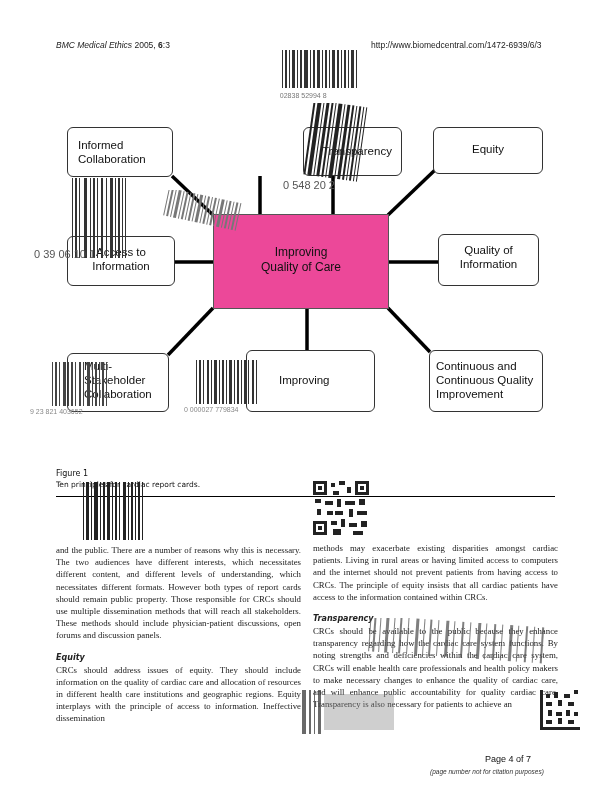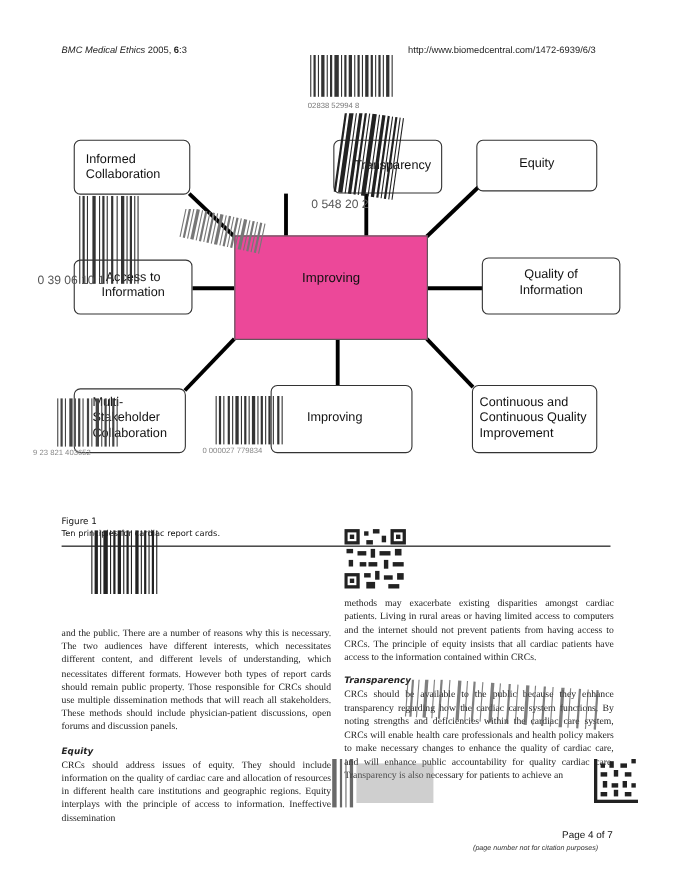--- a/index.html
+++ b/index.html
@@ -12,21 +12,21 @@
   .diagram { left: 0; top: 0; width: 612px; height: 470px; }
   .node { position: absolute; border: 1px solid #333; border-radius: 6px; background: #fff; font-size: 11.5px; line-height: 14px; color: #111; box-sizing: border-box; padding: 6px 10px; }
   .center { position: absolute; border: 1px solid #555; background: #ec4899; font-size: 12px; line-height: 15px; text-align: center; box-sizing: border-box; }
   .fig-label { left: 56px; top: 469px; font-family: "DejaVu Sans", sans-serif; font-weight: normal; font-size: 8px; }
   .fig-caption { left: 56px; top: 480px; font-family: "DejaVu Sans", sans-serif; font-size: 7.5px; }
   .rule { left: 56px; top: 496px; width: 499px; height: 1px; background: #000; }
   .col { position: absolute; width: 245px; font-family: "Liberation Serif", serif; font-size: 8.8px; line-height: 12.2px; text-align: justify; color: #222; }
   .col p { margin: 0; }
   .section-h { font-family: "DejaVu Sans", sans-serif; font-size: 8px; font-weight: bold; font-style: italic; margin: 0; line-height: 12px; }
   .spacer { height: 10px; }
-  .page-num { left: 511px; top: 754px; font-size: 9px; }
+  .page-num { left: 485px; top: 754px; font-size: 9px; }
   .page-note { left: 430px; top: 768px; font-size: 6.5px; font-style: italic; color: #333; }
   .barcode { position: absolute; }
 </style>
 </head>
 <body>
 
 <div class="abs running-head rh-left"><span class="j">BMC Medical Ethics</span><span> 2005, </span><b>6</b><span>:3</span></div>
 <div class="abs running-head rh-right">http://www.biomedcentral.com/1472-6939/6/3</div>
 
 <div class="abs diagram">
@@ -39,37 +39,38 @@
       <line x1="175" y1="262" x2="213" y2="262"></line>
       <line x1="388" y1="262" x2="440" y2="262"></line>
       <line x1="213" y1="308" x2="168" y2="355"></line>
       <line x1="307" y1="308" x2="307" y2="350"></line>
       <line x1="388" y1="308" x2="430" y2="352"></line>
     </g>
   </svg>
 
   <div class="center" style="left:213px;top:214px;width:176px;height:95px;padding-top:30px;">
     <div>Improving</div>
+    <div>Quality  of Care</div>
   </div>
 
   <div class="node" style="left:67px;top:127px;width:106px;height:50px;padding-top:10px;">
     <div>Informed</div>
     <div>Collaboration</div>
   </div>
   <div class="node" style="left:303px;top:127px;width:99px;height:49px;padding:16px 0 0 18px;">
     <div>Transparency</div>
   </div>
   <div class="node" style="left:433px;top:127px;width:110px;height:47px;padding:14px 0 0 0;text-align:center;">
     <div>Equity</div>
   </div>
   <div class="node" style="left:67px;top:236px;width:108px;height:50px;padding:8px 0 0 0;text-align:center;">
     <div>Access to</div>
     <div>Information</div>
   </div>
-  <div class="node" style="left:438px;top:234px;width:126px;height:52px;padding:8px 0 0 0;text-align:center;">
+  <div class="node" style="left:438px;top:234px;width:101px;height:52px;padding:8px 0 0 0;text-align:center;">
     <div>Quality of</div>
     <div>Information</div>
   </div>
   <div class="node" style="left:67px;top:353px;width:102px;height:59px;padding:5px 0 0 16px;">
     <div>Multi-</div>
     <div>Stakeholder</div>
     <div>Collaboration</div>
   </div>
   <div class="node" style="left:246px;top:350px;width:129px;height:62px;padding:22px 0 0 32px;">
     <div>Improving</div>
@@ -263,21 +264,21 @@
       <rect x="44" y="30" width="10" height="4"></rect>
     <rect x="18" y="40" width="6" height="4"></rect>
       <rect x="28" y="38" width="4" height="8"></rect>
       <rect x="36" y="42" width="8" height="4"></rect>
       <rect x="48" y="40" width="6" height="6"></rect>
       <rect x="20" y="48" width="8" height="6"></rect>
       <rect x="40" y="50" width="10" height="4"></rect>
   </g>
 </svg>
 
-<div class="col" style="left:56px;top:569px;">
+<div class="col" style="left:56px;top:544px;">
   <p>and the public. There are a number of reasons why this is necessary. The two audiences have different interests, which necessitates different content, and different levels of understanding, which necessitates different formats. However both types of report cards should remain public property. Those responsible for CRCs should use multiple dissemination methods that will reach all stakeholders. These methods should include physician-patient discussions, open forums and discussion panels.</p>
   <div class="spacer"></div>
   <p class="section-h">Equity</p>
   <p>CRCs should address issues of equity. They should include information on the quality of cardiac care and allocation of resources in different health care institutions and geographic regions. Equity interplays with the principle of access to information. Ineffective dissemination</p>
 </div>
 <div class="col" style="left:313px;top:542px;">
   <p>methods may exacerbate existing disparities amongst cardiac patients. Living in rural areas or having limited access to computers and the internet should not prevent patients from having access to CRCs. The principle of equity insists that all cardiac patients have access to the information contained within CRCs.</p>
   <div class="spacer"></div>
   <p class="section-h">Transparency</p>
   <p>CRCs should be available to the public because they enhance transparency regarding how the cardiac care system functions. By noting strengths and deficiencies within the cardiac care system, CRCs will enable health care professionals and health policy makers to make necessary changes to enhance the quality of cardiac care, and will enhance public accountability for quality cardiac care. Transparency is also necessary for patients to achieve an</p>

